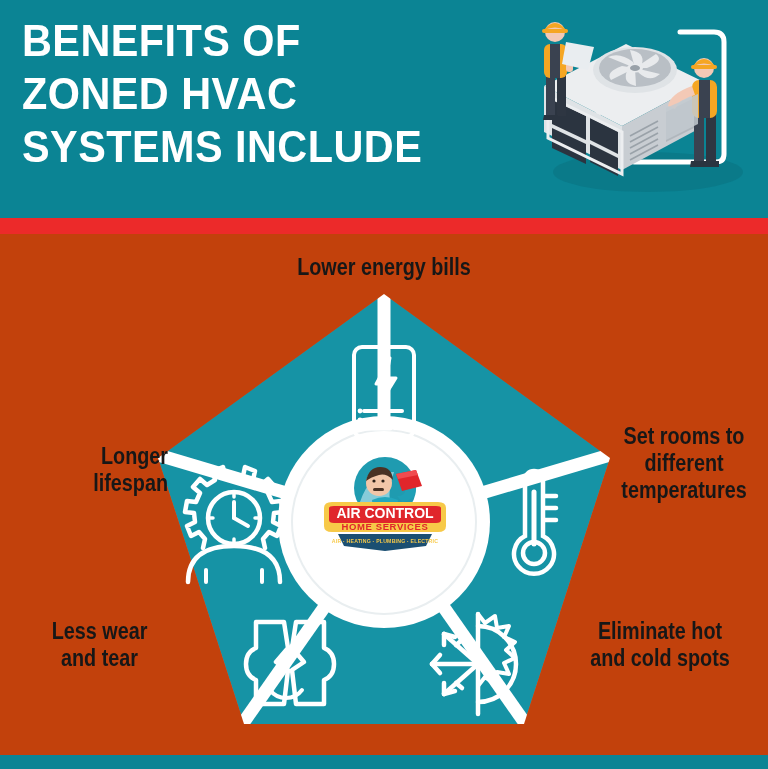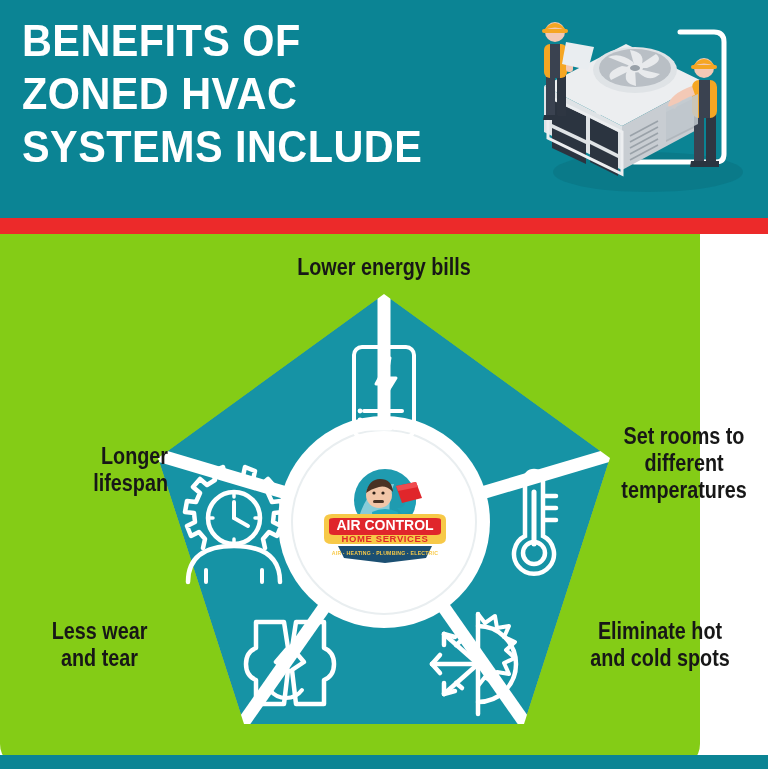--- a/index.html
+++ b/index.html
@@ -2,21 +2,21 @@
 <html><head>
 <meta charset="utf-8">
 <style>
   html,body{margin:0;padding:0;}
   body{
     width:768px;height:769px;overflow:hidden;
     background:#ffffff;
     font-family:"Liberation Sans", sans-serif;
     position:relative;
   }
-  .page{position:relative;width:700px;height:769px;background:#84cc16;border-radius:25px;}
+  .page{position:relative;width:768px;height:769px;background:#c2410c;}
 
   
   .header{
     position:absolute;left:0;top:0;width:768px;height:218px;
     background:#0b8494;overflow:hidden;
   }
   .header-title{
     position:absolute;left:22px;top:14px;
     color:#ffffff;
     font-family:"Liberation Sans", sans-serif;
@@ -42,21 +42,21 @@
   .hvac{position:absolute;left:508px;top:4px;width:256px;height:200px;}
 
   
   .diagram{
     position:absolute;left:0px;top:238px;width:768px;height:516px;
   }
   .penta-svg{position:absolute;left:148px;top:48px;width:472px;height:450px;}
 
   
   .logo-wrap{
-    position:absolute;left:316px;top:224px;width:138px;height:104px;
+    position:absolute;left:316px;top:212px;width:138px;height:104px;
   }
 
   
   .lbl{
     position:absolute;
     color:#171717;
     font-family:"Liberation Sans", sans-serif;
     font-weight:bold;
     font-size:23px;
     line-height:27px;

